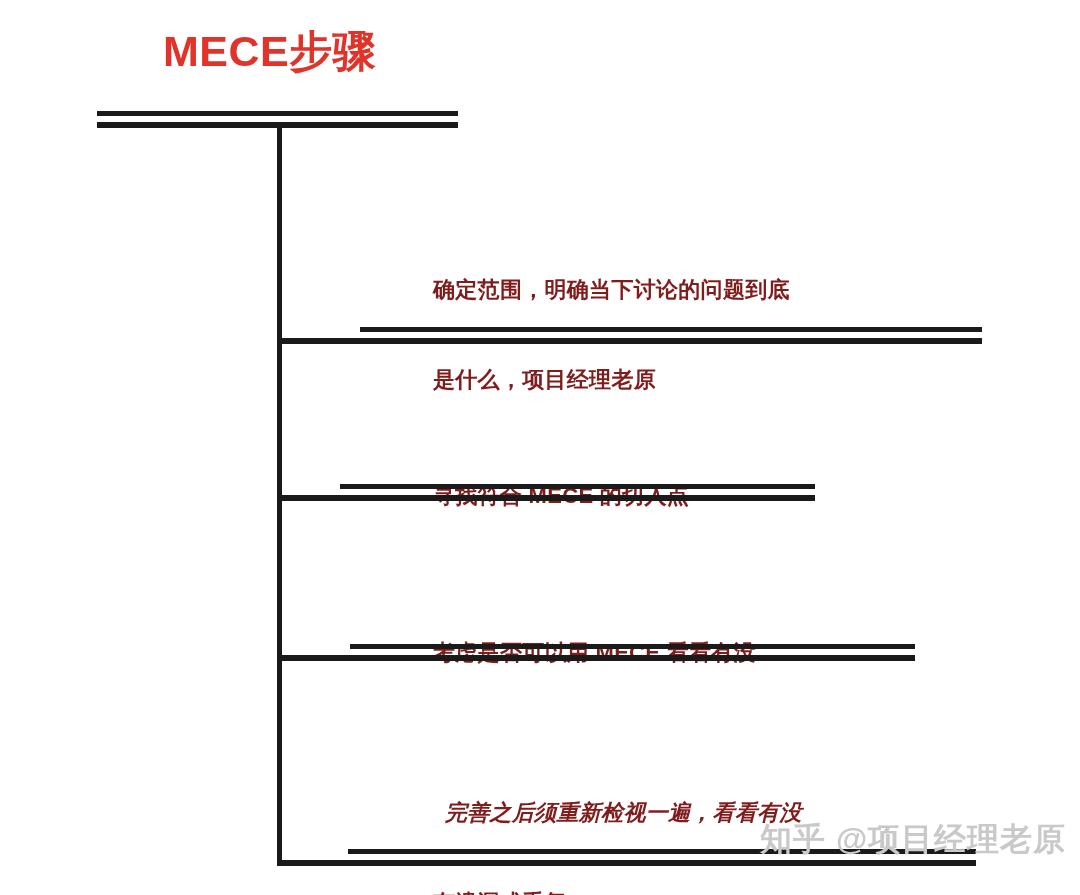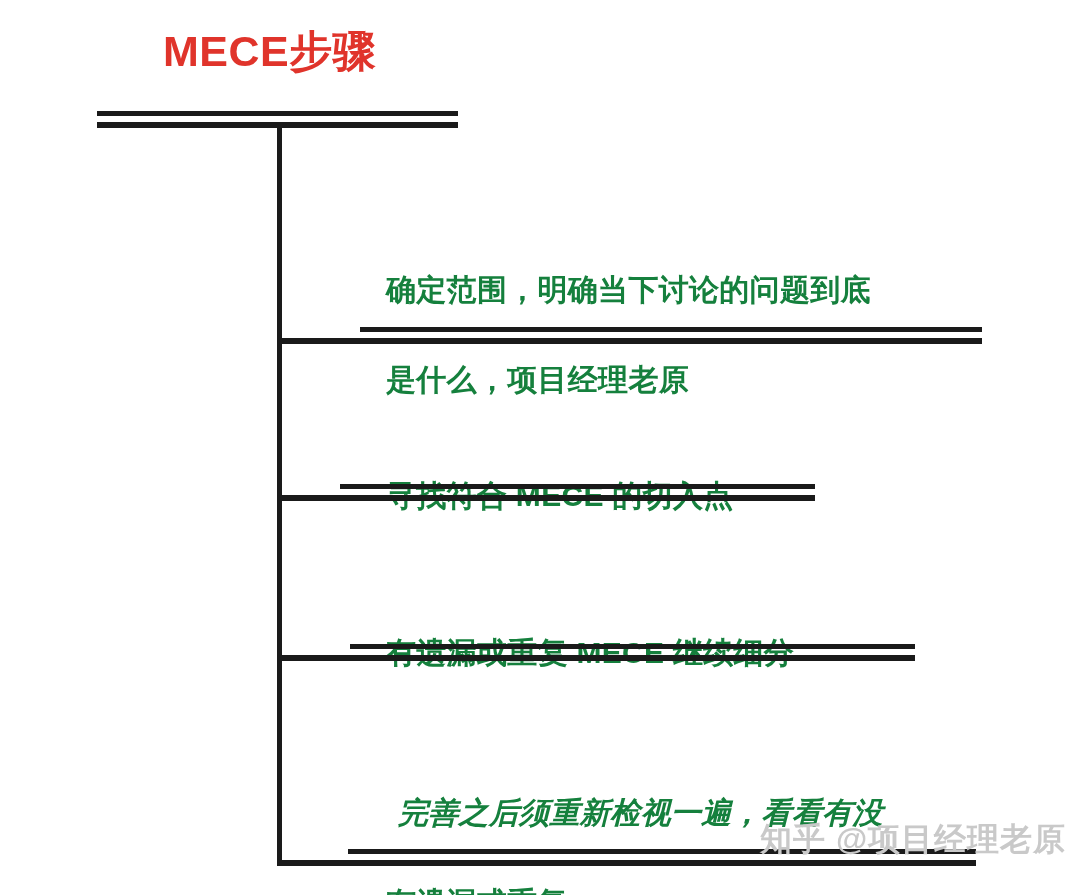--- a/index.html
+++ b/index.html
@@ -48,26 +48,27 @@
   
   #top-rule-upper { left: 97px;  top: 111px; width: 361px; height: 5px; }
   #top-rule-lower { left: 97px;  top: 122px; width: 361px; height: 6px; }
 
   
   #spine { left: 277px; top: 122px; width: 5px; height: 741px; }
 
   
   .step-text {
     position: absolute;
-    color: #15803d;
+    color: #7f1d1d;
     font-weight: bold;
-    font-size: 30px;
+    font-size: 22px;
     line-height: 45px;
     letter-spacing: 0.3px;
     white-space: pre-line;
+    margin-left: 47px;
   }
   .step-line {
     display: block;
   }
 
   
   .sep-upper { position: absolute; background: #1a1a1a; height: 5px; }
   .sep-lower { position: absolute; background: #1a1a1a; height: 6px; }
 
   
@@ -124,21 +125,21 @@
   <div class="sep-upper" id="step1-sep-u"></div>
   <div class="sep-lower" id="step1-sep-l"></div>
 
   <div class="step-text" id="step2-text">
     <span class="step-line">寻找符合 MECE 的切入点</span>
   </div>
   <div class="sep-upper" id="step2-sep-u"></div>
   <div class="sep-lower" id="step2-sep-l"></div>
 
   <div class="step-text" id="step3-text">
-    <span class="step-line">有遗漏或重复 MECE 继续细分</span>
+    <span class="step-line">考虑是否可以用 MECE 看看有没</span>
   </div>
   <div class="sep-upper" id="step3-sep-u"></div>
   <div class="sep-lower" id="step3-sep-l"></div>
 
   <div class="step-text" id="step4-text">
     <span class="step-line indent">完善之后须重新检视一遍，看看有没</span>
     <span class="step-line">有遗漏或重复</span>
   </div>
   <div class="sep-upper" id="step4-sep-u"></div>
   <div class="sep-lower" id="step4-sep-l"></div>

